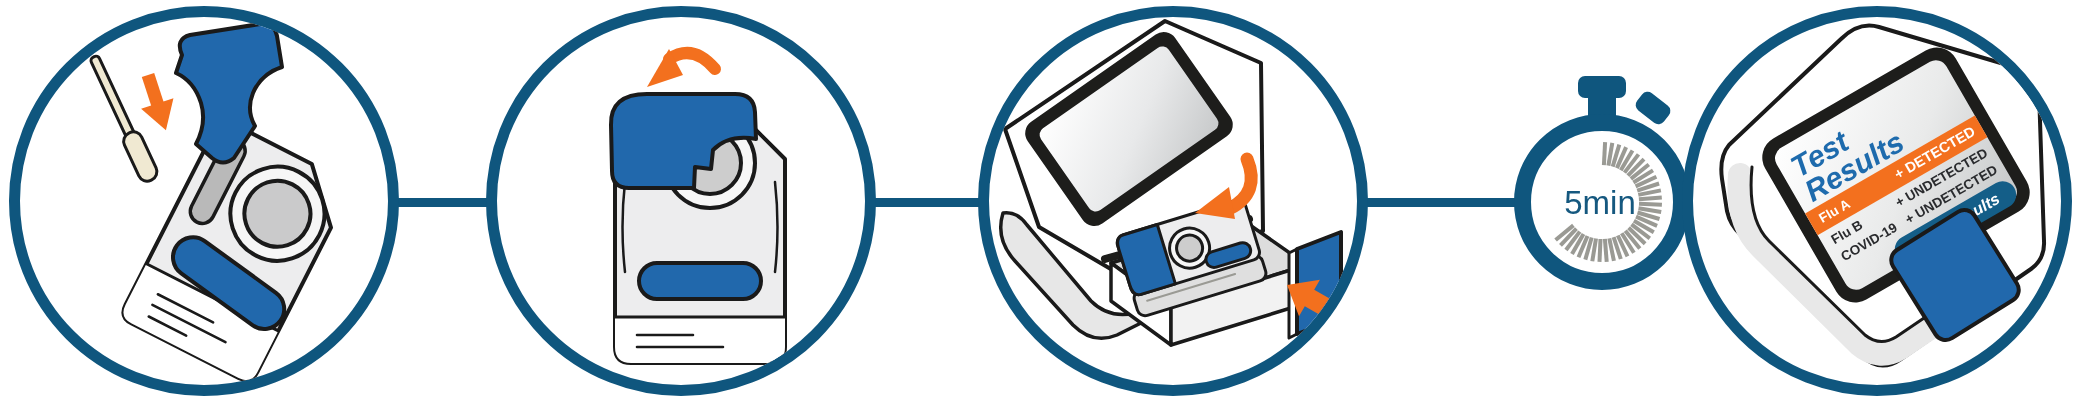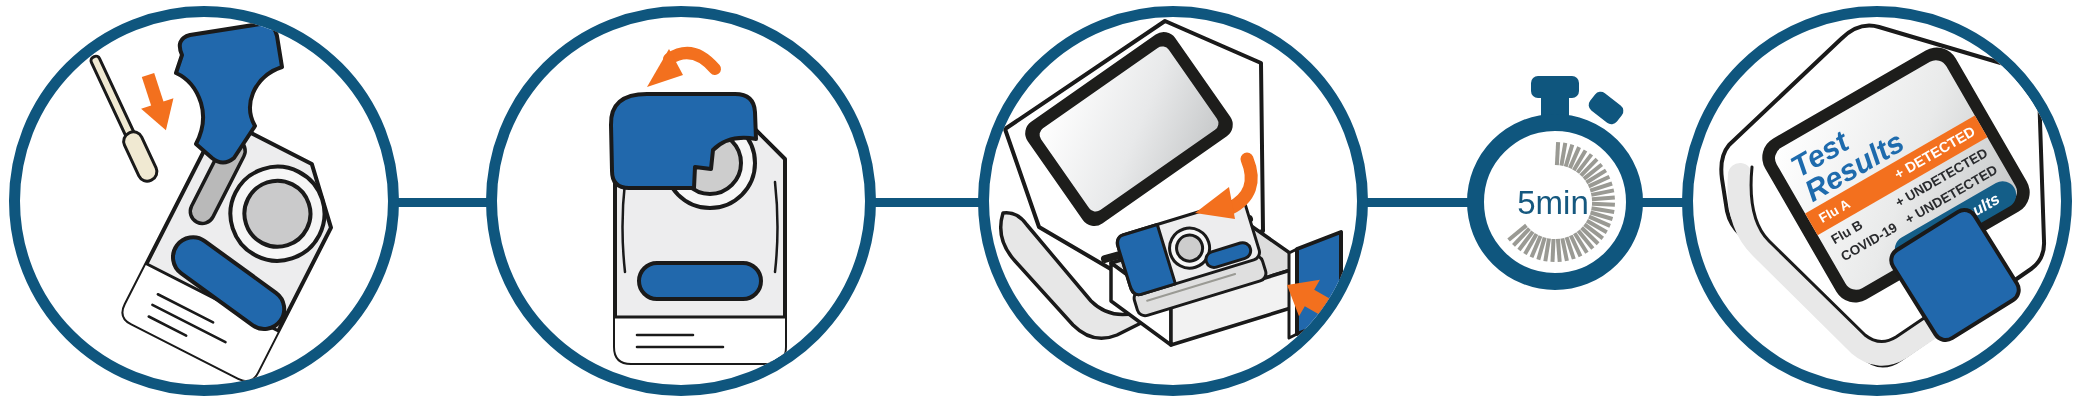--- a/index.html
+++ b/index.html
@@ -2,21 +2,21 @@
 <html><head>
 <meta charset="utf-8">
 <style>
   html,body{margin:0;padding:0;background:#ffffff;}
   .stage{position:relative;width:2090px;height:403px;background:#ffffff;overflow:hidden;
          font-family:"Liberation Sans",sans-serif;}
   .connector{position:absolute;top:198px;left:204px;width:1673px;height:9px;background:#0F567E;z-index:0;}
   .circle{position:absolute;top:6px;width:368px;height:368px;border:11px solid #0F567E;
           border-radius:50%;background:#ffffff;overflow:hidden;z-index:1;}
   .c1{left:9px;} .c2{left:486px;} .c3{left:978px;} .c5{left:1682px;}
-  .timer{position:absolute;left:1455px;top:64px;width:200px;height:244px;z-index:1;text-decoration:underline;}
+  .timer{position:absolute;left:1502px;top:64px;width:200px;height:244px;z-index:1;text-decoration:underline;}
   .circle svg,.timer svg{display:block;width:100%;height:100%;}
   .art *{stroke-linejoin:round;stroke-linecap:round;}
   .art text{stroke:none;}
   .ticks line{stroke:#9A9A94;stroke-width:4;stroke-linecap:butt;}
 </style>
 </head>
 <body>
 
 <div class="stage">
 

